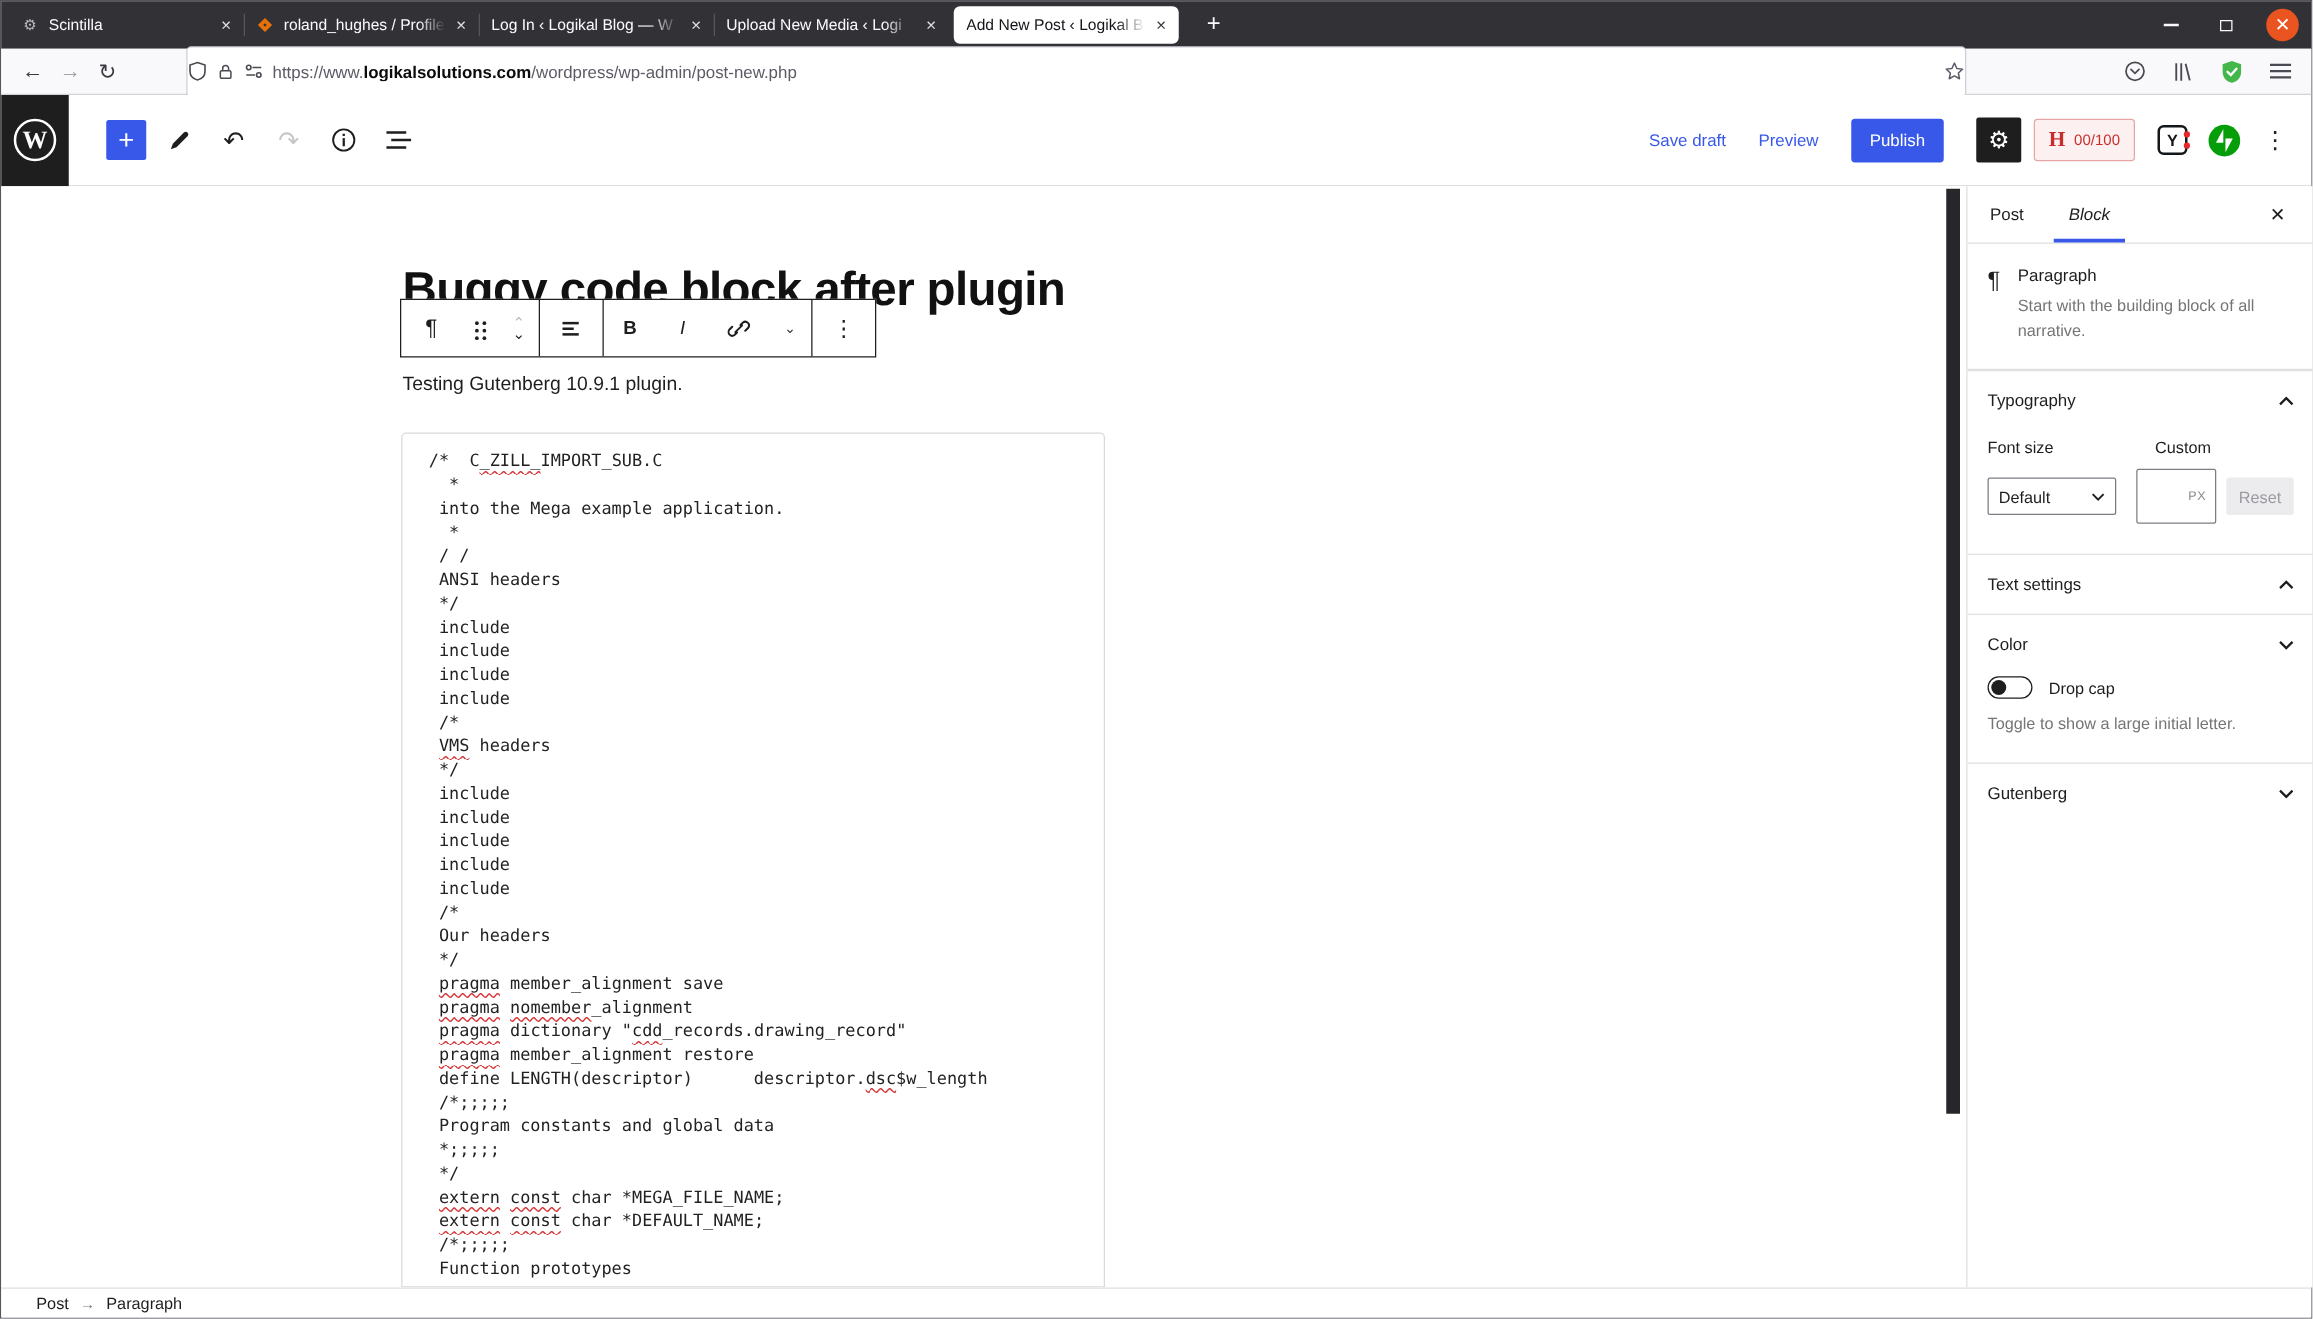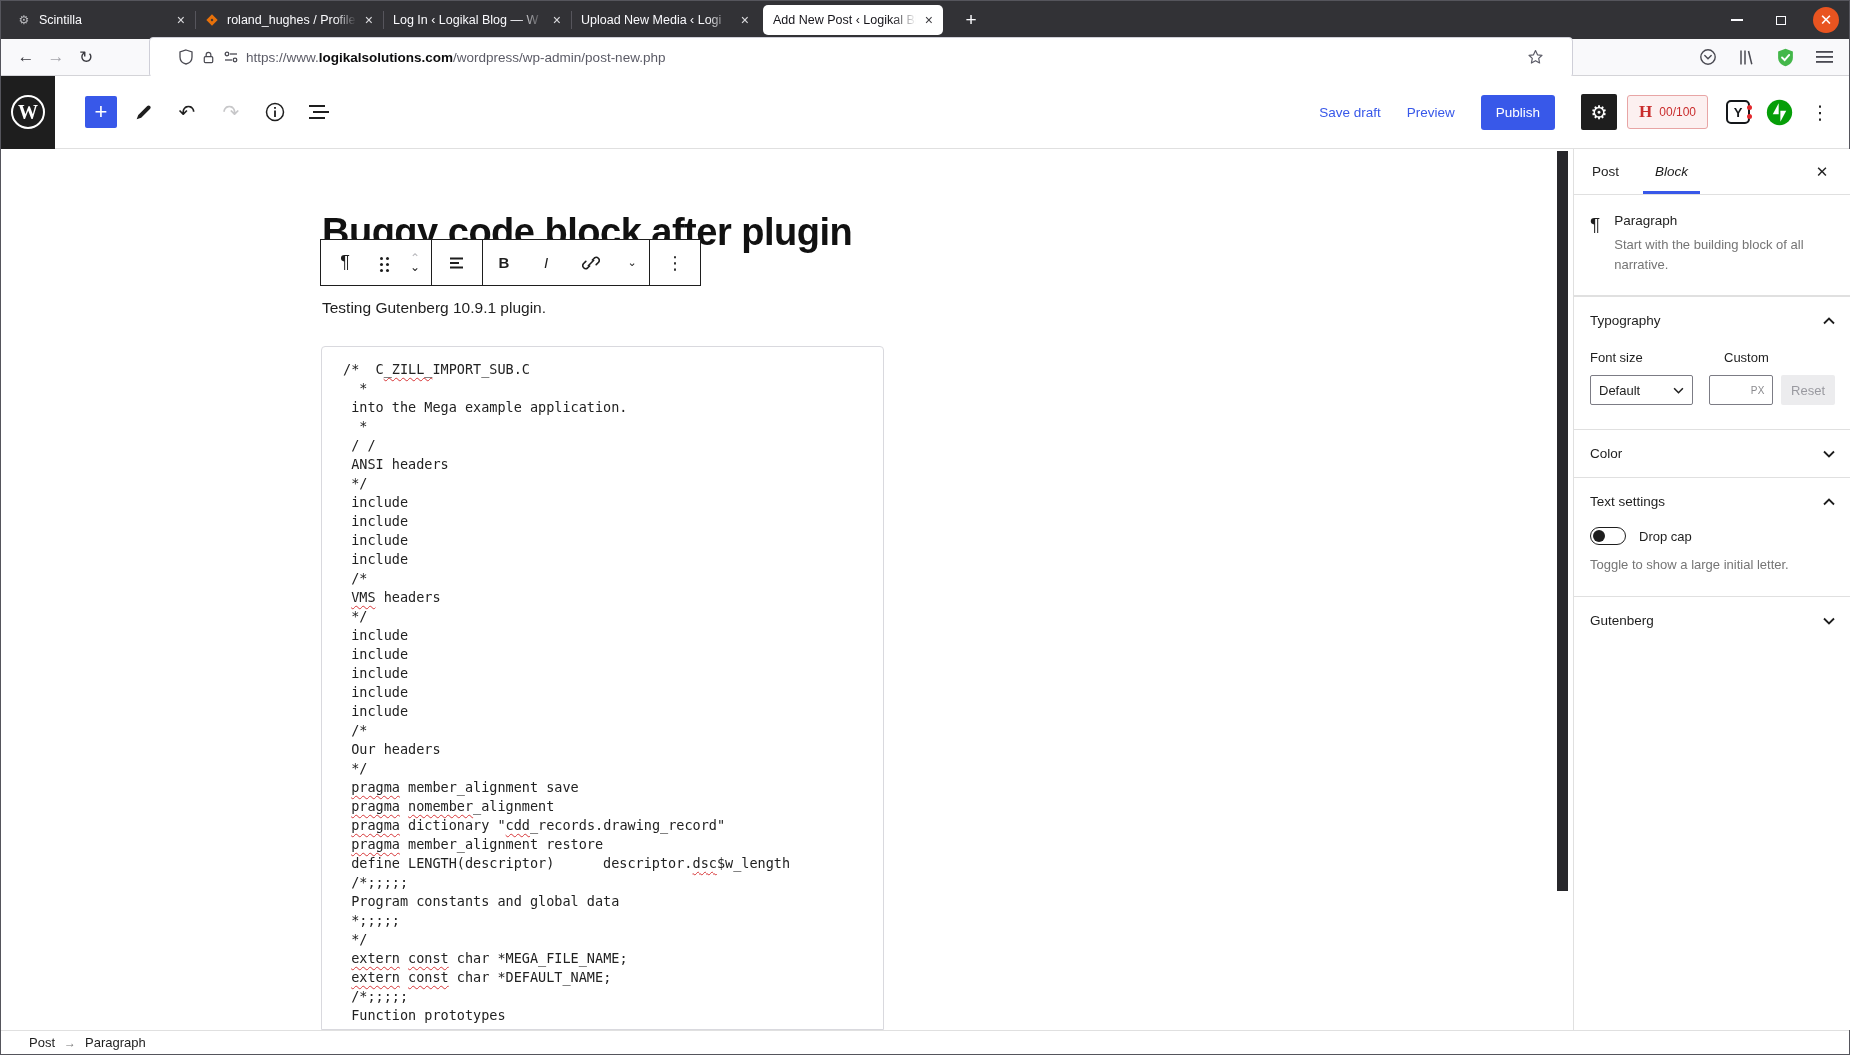--- a/index.html
+++ b/index.html
@@ -22,21 +22,21 @@
   .win-controls { position:absolute; right:10px; top:0; height:38px; display:flex; align-items:center; gap:20px; }
   .wc { width:24px; height:24px; display:flex; align-items:center; justify-content:center; }
   .wc-min span { width:12px; height:2px; background:#fbfbfe; display:block; }
   .wc-max span { width:10px; height:9px; border:1.5px solid #fbfbfe; display:block; }
   .wc-close { width:26px; height:26px; border-radius:50%; background:#e95420; color:#fff; font-size:15px; display:flex; align-items:center; justify-content:center; }
 
   
   .navbar { position:absolute; top:38px; left:0; width:100%; height:37px; background:#f9f9fb; border-bottom:1px solid #d4d4d8; display:flex; align-items:center; padding:0 10px; }
   .navbtn { width:30px; height:30px; border:none; background:none; display:flex; align-items:center; justify-content:center; font-size:17px; color:#3a3a40; }
   .navbtn.dim { color:#a4a4ab; }
-  .urlbar { margin-left:48px; width:1424px; height:41px; background:#fff; border:1px solid #cfcfd8; border-radius:4px; display:flex; align-items:center; padding:0 28px; gap:7px; }
+  .urlbar { margin-left:48px; width:1424px; height:41px; background:#fff; border:1px solid #cfcfd8; border-radius:4px; display:flex; align-items:center; padding:0 0; gap:7px; }
   .url-text { font-size:13.5px; color:#5b5b66; white-space:nowrap; overflow:hidden; flex:1; }
   .url-domain { color:#0c0c0d; font-weight:700; }
   .nav-right { margin-left:auto; display:flex; align-items:center; gap:21px; padding-right:6px; }
   .iconbtn { background:none; border:none; display:flex; align-items:center; justify-content:center; }
 
   
   .wp-header { position:absolute; top:75px; left:0; width:100%; height:73px; background:#fff; border-bottom:1px solid #e0e0e0; display:flex; align-items:center; }
   .wp-logo { width:54px; height:73px; background:#1e1e1e; display:flex; align-items:center; justify-content:center; flex:none; }
   .wp-logo-circle { width:34px; height:34px; border:2px solid #fff; border-radius:50%; color:#fff; font-family:"Liberation Serif", serif; font-size:20px; font-weight:700; display:flex; align-items:center; justify-content:center; }
   .inserter { width:32px; height:32px; margin-left:30px; border:none; border-radius:2px; background:#3858e9; color:#fff; font-size:22px; line-height:1; display:flex; align-items:center; justify-content:center; }
@@ -92,21 +92,21 @@
   .sb-card-title { font-size:13.5px; margin-bottom:7px; }
   .sb-card-desc { color:#757575; line-height:1.55; width:200px; }
   .panel-h { display:flex; align-items:center; justify-content:space-between; padding:16px 16px; border-top:1px solid #e0e0e0; }
   .panel-h:first-of-type { border-top:none; }
   .panel-title { font-size:13.5px; font-weight:500; }
   .panel-body { padding:0 16px 24px; }
   .ty-labels { display:flex; margin:6px 0 10px; }
   .ty-labels span:first-child { width:134px; }
   .ty-controls { display:flex; align-items:center; }
   .fs-select { width:118px; height:30px; border:1px solid #7c7c85; border-radius:2px; display:flex; align-items:center; padding:0 8px; justify-content:space-between; background:#fff; }
-  .fs-input { width:72px; height:30px; border:1px solid #7c7c85; border-radius:2px; margin-left:16px; display:flex; align-items:center; justify-content:flex-end; padding:0 7px; color:#8a8a8e; font-size:10px; letter-spacing:.5px; }
+  .fs-input { width:72px; height:44px; border:1px solid #7c7c85; border-radius:2px; margin-left:16px; display:flex; align-items:center; justify-content:flex-end; padding:0 7px; color:#8a8a8e; font-size:10px; letter-spacing:.5px; }
   .reset-btn { height:30px; margin-left:8px; border:none; border-radius:2px; background:#ececee; color:#9a9aa0; font-size:13px; padding:0 10px; font-family:inherit; }
   .toggle-row { display:flex; align-items:center; gap:13px; margin-top:2px; }
   .toggle { width:36px; height:18px; border:1.5px solid #1e1e1e; border-radius:10px; position:relative; background:#fff; }
   .toggle .knob { position:absolute; left:2px; top:1.5px; width:12px; height:12px; border-radius:50%; background:#1e1e1e; }
   .hint { color:#757575; margin-top:12px; }
   .chev svg { display:block; }
 
   
   .wp-footer { position:absolute; bottom:0; left:0; width:100%; height:24px; background:#fff; border-top:1px solid #e0e0e0; display:flex; align-items:center; padding-left:28px; font-size:13px; color:#1e1e1e; gap:9px; }
   .crumb-sep { color:#757575; font-size:12px; }
@@ -406,33 +406,33 @@
           </span>
         </div>
         <div class="fs-input">
           <span>PX</span>
         </div>
         <button class="reset-btn">Reset</button>
       </div>
     </div>
 
     <div class="panel-h">
+      <span class="panel-title">Text settings</span>
+      <span class="chev">
+        <svg width="12" height="8" viewBox="0 0 12 8">
+            <polyline points="1,6.5 6,1.5 11,6.5" fill="none" stroke="#1e1e1e" stroke-width="1.8"></polyline>
+          </svg>
+      </span>
+    </div>
+
+    <div class="panel-h">
       <span class="panel-title">Color</span>
       <span class="chev">
         <svg width="12" height="8" viewBox="0 0 12 8">
             <polyline points="1,1.5 6,6.5 11,1.5" fill="none" stroke="#1e1e1e" stroke-width="1.8"></polyline>
-          </svg>
-      </span>
-    </div>
-
-    <div class="panel-h">
-      <span class="panel-title">Text settings</span>
-      <span class="chev">
-        <svg width="12" height="8" viewBox="0 0 12 8">
-            <polyline points="1,6.5 6,1.5 11,6.5" fill="none" stroke="#1e1e1e" stroke-width="1.8"></polyline>
           </svg>
       </span>
     </div>
     <div class="panel-body">
       <div class="toggle-row">
         <span class="toggle">
             <span class="knob"></span>
           </span>
         <span>Drop cap</span>
       </div>

